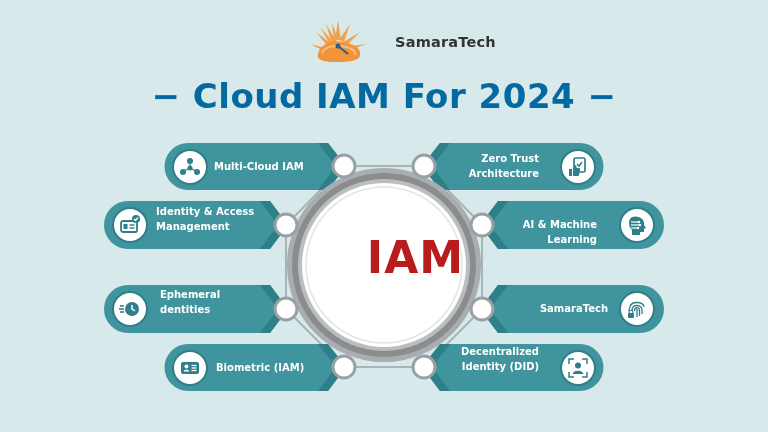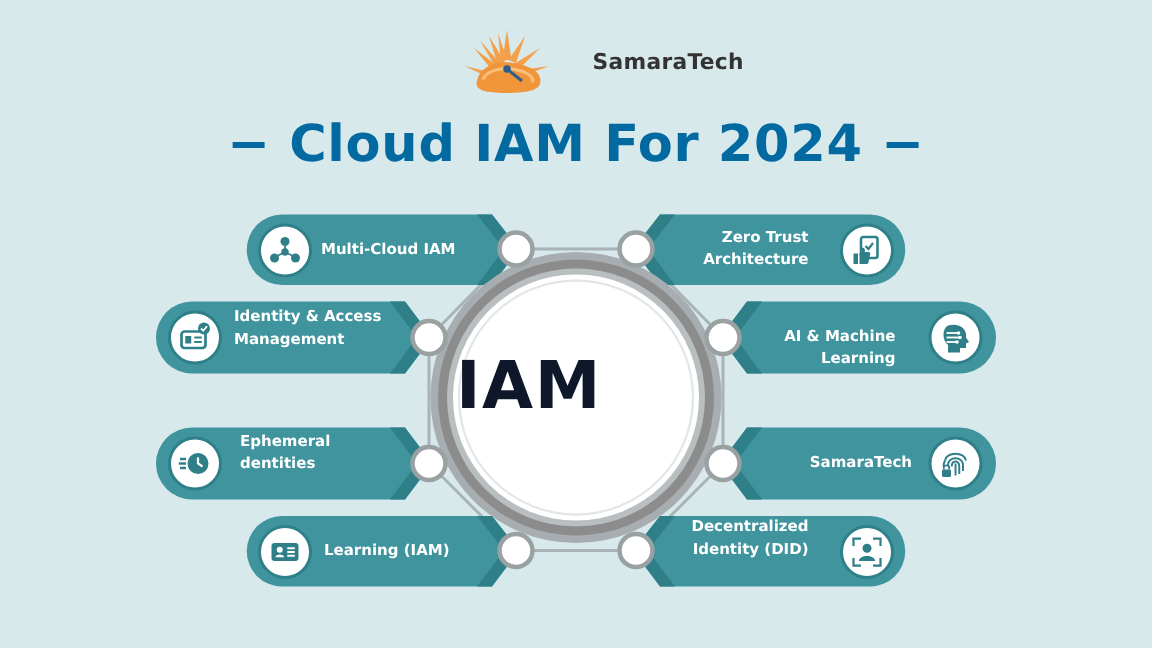--- a/index.html
+++ b/index.html
@@ -2,21 +2,21 @@
 <html><head>
 <meta charset="utf-8">
 <style>
   html, body { margin:0; padding:0; }
   body { width:768px; height:432px; background:#d8e9ec; position:relative; overflow:hidden;
          font-family:"DejaVu Sans", sans-serif; }
   .logo { position:absolute; left:308px; top:18px; width:160px; height:48px; }
   .logo-text { position:absolute; left:63px; top:16px; font-size:14.5px; font-weight:bold; color:#333; letter-spacing:0.2px;margin-left:24px; }
   .title { position:absolute; left:0; top:76px; width:768px; text-align:center; font-size:34px; font-weight:bold; color:#0369a1; letter-spacing:0.5px; }
   .diagram { position:absolute; left:0; top:0; width:768px; height:432px; }
-  .hub-label { position:absolute; left:304px; top:232px; width:160px; text-align:left; font-size:44px; font-weight:bold; color:#0f172a; letter-spacing:1px; }
+  .hub-label { position:absolute; left:304px; top:232px; width:160px; text-align:right; font-size:44px; font-weight:bold; color:#b91c1c; letter-spacing:1px; }
   .banner { position:absolute; height:46px; color:#fff; display:flex; align-items:center; }
   .banner .txt { font-size:10px; font-weight:bold; line-height:15px; }
   .banner.left .txt { text-align:left; }
   .banner.right .txt { text-align:right; }
   .icon-circle { position:absolute; width:32px; height:32px; border-radius:50%; background:#fff; border:2px solid #2f7f89;
                  display:flex; align-items:center; justify-content:center; }
 </style>
 </head>
 <body>
 
@@ -162,21 +162,21 @@
       <circle cx="7.5" cy="9.5" r="2" fill="#fff"></circle>
       <path d="M4.5,14.5 C5,12 10,12 10.5,14.5 Z" fill="#fff"></path>
       <g stroke="#fff" stroke-width="1.3">
         <line x1="12.5" y1="8.5" x2="17.5" y2="8.5"></line>
         <line x1="12.5" y1="11" x2="17.5" y2="11"></line>
         <line x1="12.5" y1="13.5" x2="17.5" y2="13.5"></line>
       </g>
     </svg>
 </div>
 <div class="banner left" style="left:216px;top:344px;height:46px;">
-  <div class="txt"><span>Learning (IAM)</span></div>
+  <div class="txt"><span>Biometric (IAM)</span></div>
 </div>
 
 <div class="banner right" style="right:229px;top:143px;height:46px;">
   <div class="txt"><span>Zero Trust</span><br><span>Architecture</span></div>
 </div>
 <div class="icon-circle" style="left:560px;top:149px;">
   <svg width="22" height="22" viewBox="0 0 22 22">
       <rect x="7" y="2" width="11" height="14" rx="1.5" fill="none" stroke="#2f7f89" stroke-width="1.7"></rect>
       <polyline points="10,8 12,10 15,6" fill="none" stroke="#2f7f89" stroke-width="1.5"></polyline>
       <path d="M2,13 L5,13 L5,20 L2,20 Z M6,13 L8,9 C9,9 10,10 9.5,12 L12,12 C13,12 13.5,13 13,14 L12,19 C11.8,20 11,20 10.5,20 L6,20 Z" fill="#2f7f89"></path>

